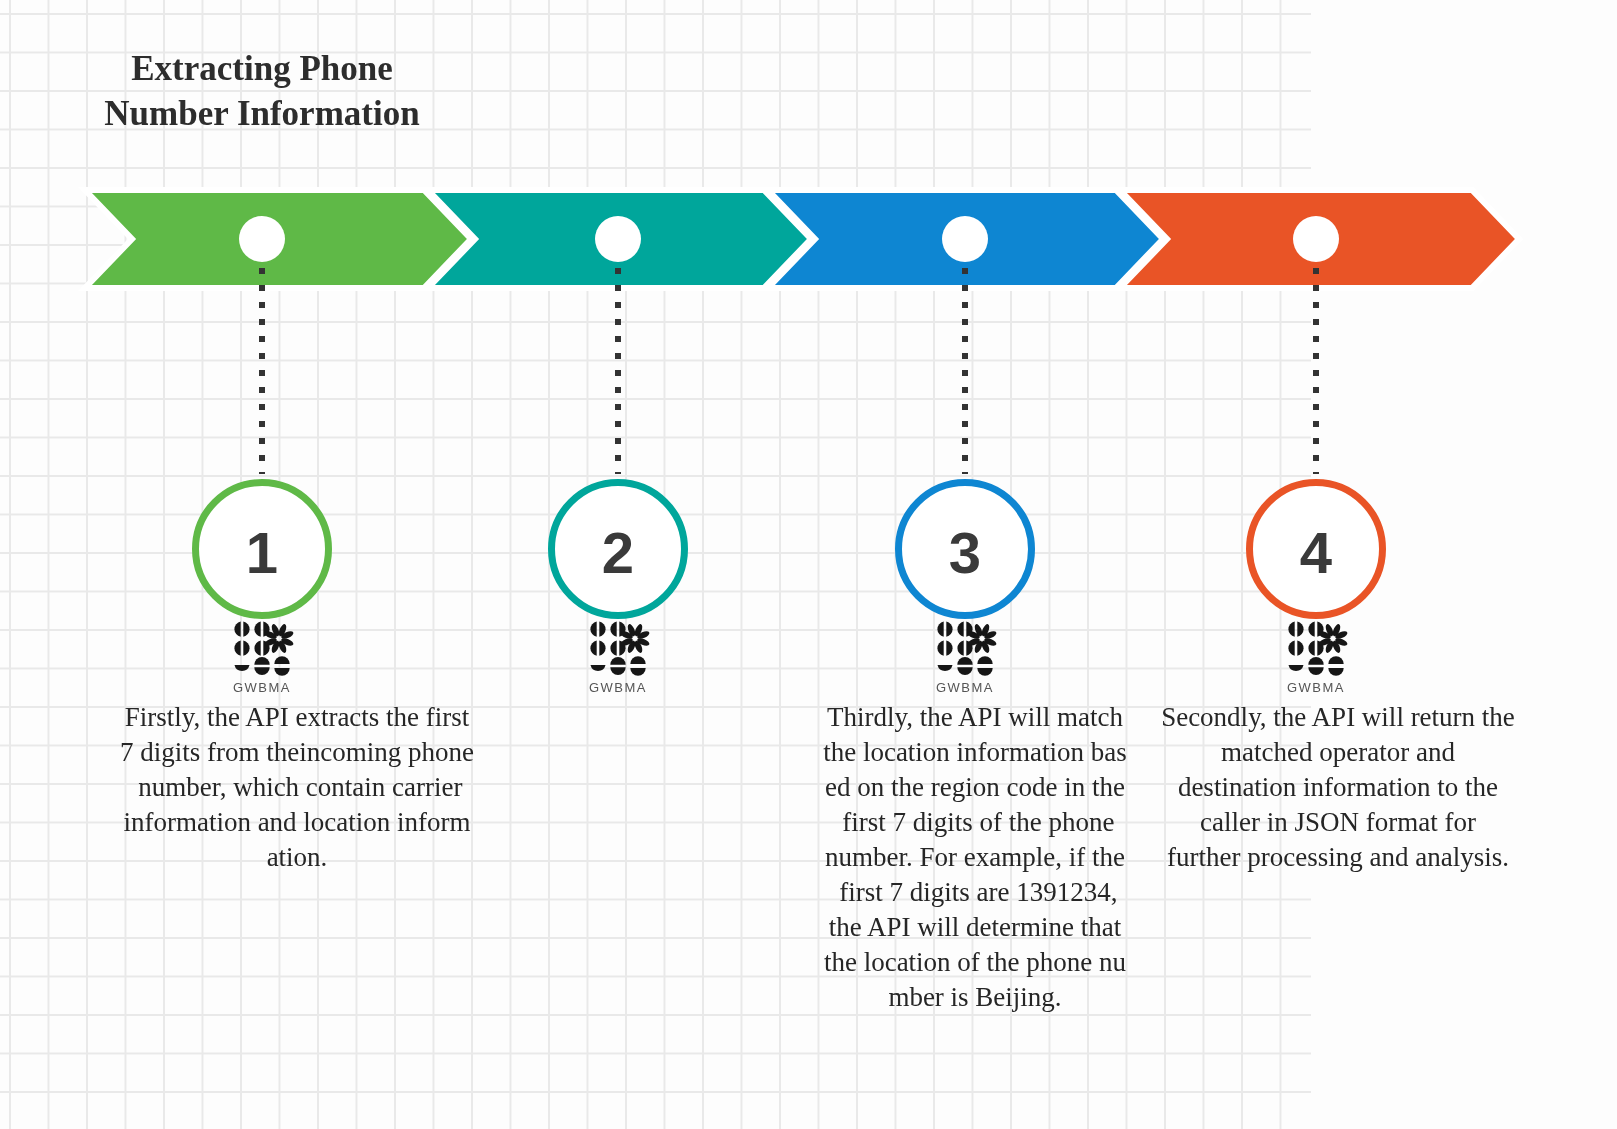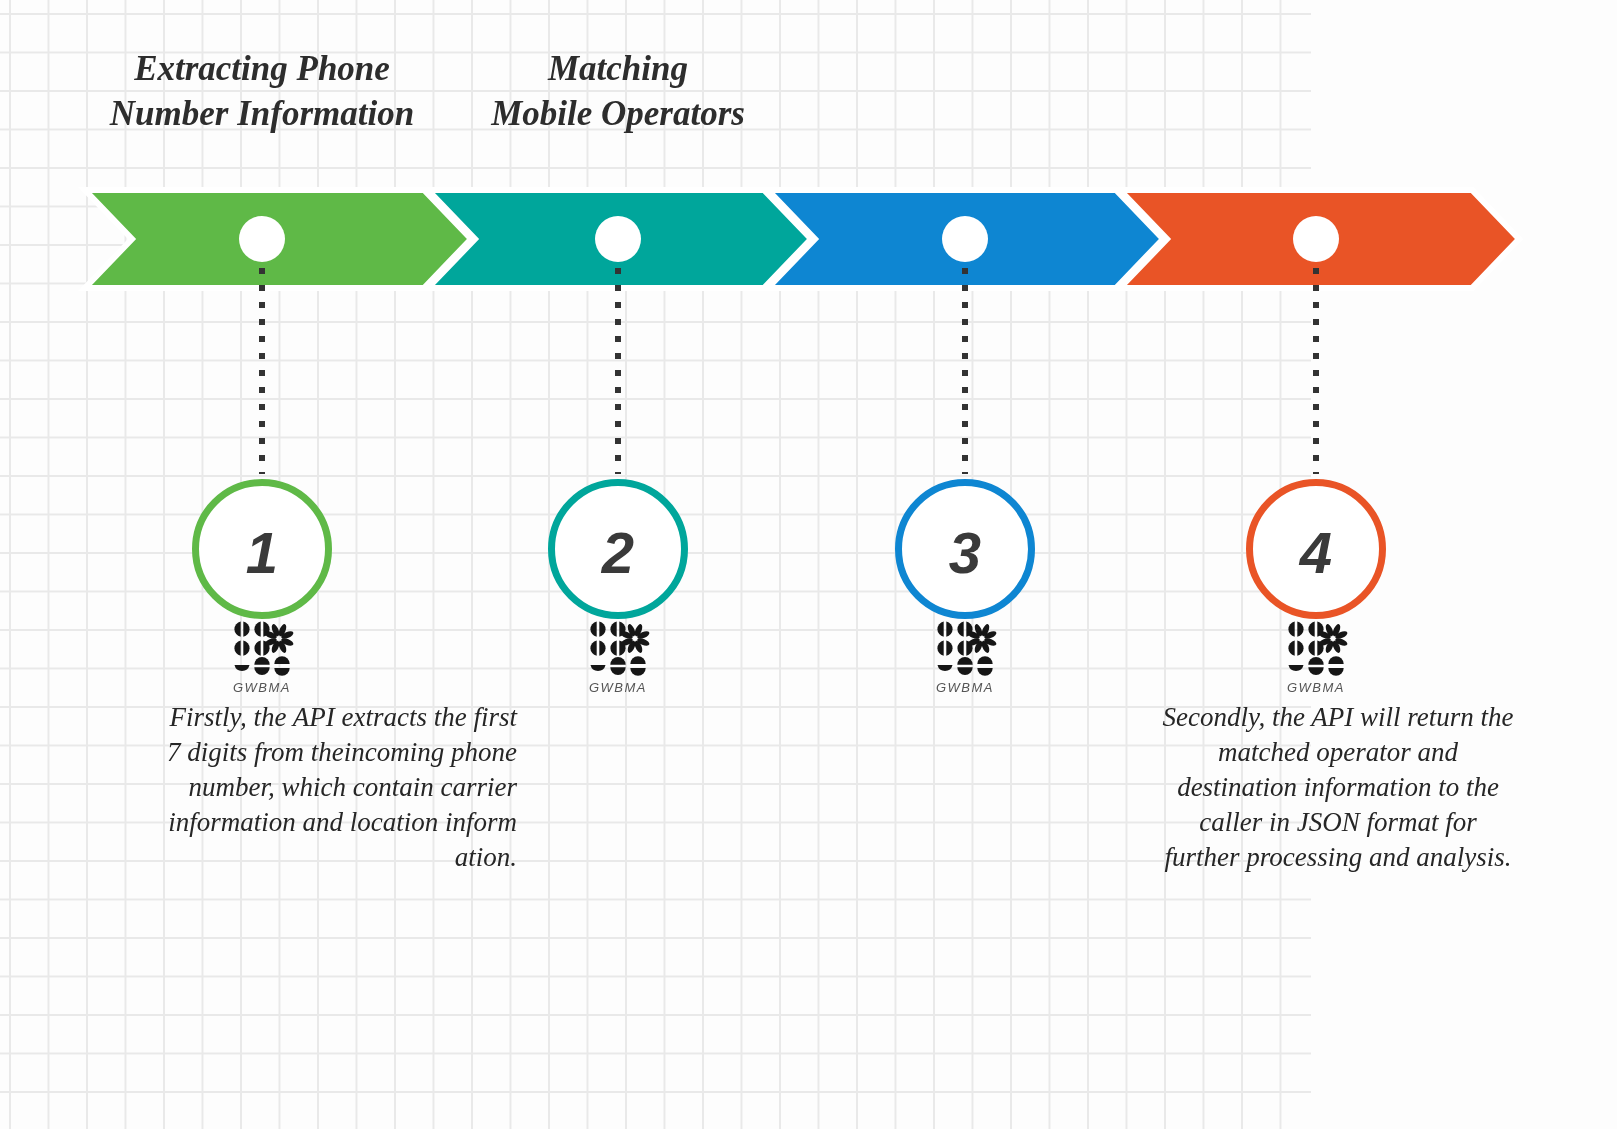--- a/index.html
+++ b/index.html
@@ -10,21 +10,20 @@
     overflow:hidden;
   }
   .canvas{
     position:relative;width:1311px;height:1129px;
     background-color:#fdfdfd;
     background-image:
       linear-gradient(to right,#e9e9e9 0 2px,transparent 2px),
       linear-gradient(to bottom,#e9e9e9 0 2px,transparent 2px);
     background-size:38.5px 38.5px;
     background-position:9px 13px;
-    font-style:italic;
   }
   .scene{position:absolute;left:0;top:0;width:1617px;height:1129px;}
   .step-title{
     position:absolute;
     transform:translateX(-50%);
     text-align:center;
     font-family:"Liberation Serif",serif;
     font-weight:bold;
     font-size:35px;
     line-height:45px;
@@ -33,21 +32,21 @@
     width:460px;
   }
   .step-desc{
     position:absolute;
     font-family:"Liberation Serif",serif;
     font-size:27px;
     line-height:35px;
     color:#262626;
     white-space:pre-wrap;
   }
-  .desc-left{text-align:right;}
+  .desc-left{text-align:center;}
   .desc-center{text-align:center;}
   .num-text{
     font-family:"Liberation Sans",sans-serif;
     font-weight:bold;
     font-size:58px;
     fill:#3a3a3a;
   }
   .gwbma-text{
     font-family:"Liberation Sans",sans-serif;
     font-size:13px;
@@ -55,22 +54,20 @@
     letter-spacing:1.5px;
   }
 </style>
 </head>
 <body>
 
 <div class="canvas">
 
   <div class="step-title" style="left:262px;top:46px;">Extracting Phone
 Number Information</div>
-  <div class="step-title" style="left:618px;top:46px;">Matching
-Mobile Operators</div>
 
   <svg class="scene" viewBox="0 0 1617 1129">
     <defs>
       <g id="gwbma-logo" fill="#161616">
 
         <path d="M8.7 1.5 A7.8 7.8 0 0 0 8.7 16.8 Z"></path>
         <path d="M11.3 1.5 A7.8 7.8 0 0 1 11.3 16.8 Z"></path>
         <path d="M28.7 1.5 A7.8 7.8 0 0 0 28.7 16.8 Z"></path>
         <path d="M31.3 1.5 A7.8 7.8 0 0 1 31.3 16.8 Z"></path>
         <path d="M8.7 20.5 A7.8 7.8 0 0 0 8.7 35.8 Z"></path>
@@ -129,19 +126,28 @@
     <text class="gwbma-text" x="618" y="692" text-anchor="middle">GWBMA</text>
     <text class="gwbma-text" x="965" y="692" text-anchor="middle">GWBMA</text>
     <text class="gwbma-text" x="1316" y="692" text-anchor="middle">GWBMA</text>
   </svg>
 
   <div class="step-desc desc-left" style="left:77px;  top:700px; width:440px;">Firstly, the API extracts the first
 7 digits from theincoming phone
  number, which contain carrier
 information and location inform
 ation.</div>
+  <div class="step-desc desc-center" style="left:775px; top:700px; width:400px;">Thirdly, the API will match
+the location information bas
+ed on the region code in the
+ first 7 digits of the phone
+number. For example, if the
+ first 7 digits are 1391234,
+the API will determine that
+the location of the phone nu
+mber is Beijing.</div>
   <div class="step-desc desc-center" style="left:1138px;top:700px; width:400px;">Secondly, the API will return the
 matched operator and
 destination information to the
 caller in JSON format for
 further processing and analysis.</div>
 
 </div>
 
 </body></html>

